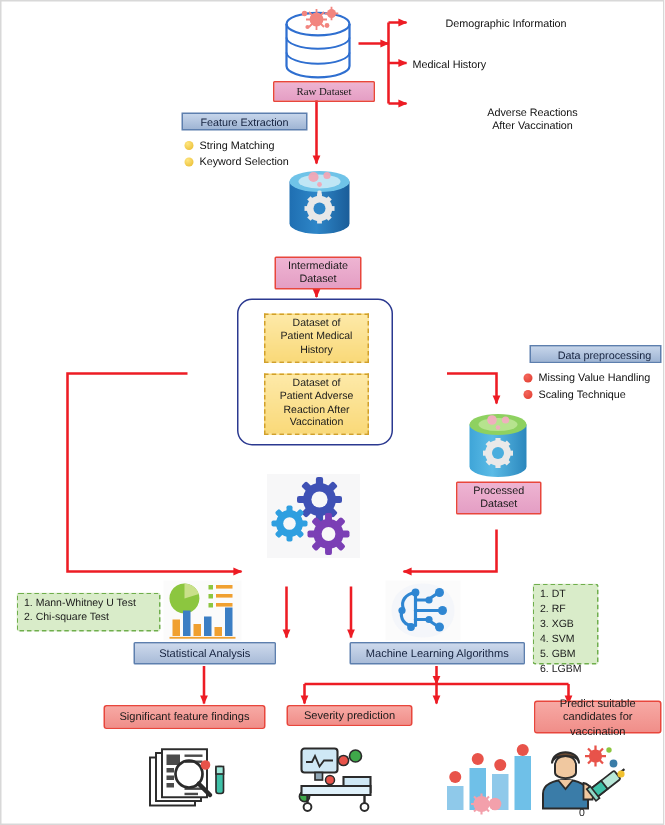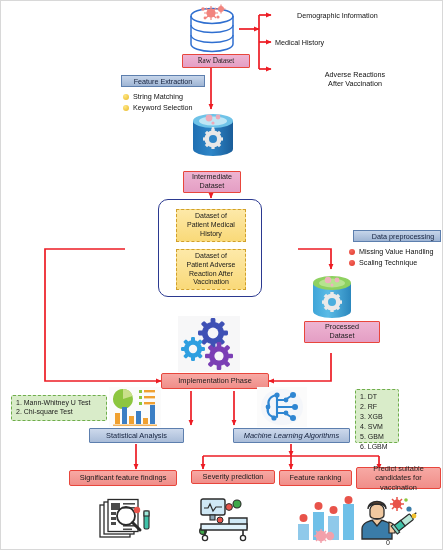--- a/index.html
+++ b/index.html
@@ -267,21 +267,21 @@
       <rect x="15" y="31.4" width="20" height="3.4"></rect>
       <rect x="23.3" y="23" width="3.4" height="20"></rect>
       <g transform="rotate(45 25 33)">
           <rect x="15" y="31.4" width="20" height="3.4"></rect>
           <rect x="23.3" y="23" width="3.4" height="20"></rect>
         </g>
       <circle cx="25" cy="33" r="8.6"></circle>
     </g>
     <circle cx="25" cy="33" r="4" fill="#4aaede"></circle>
   </svg>
-  <div class="abs mauvebox" style="left:303px;top:320px;width:76px;height:22px;white-space:pre-line;">Processed
+  <div class="abs mauvebox" style="left:303px;top:320px;width:57px;height:22px;white-space:pre-line;">Processed
 Dataset</div>
 
   <svg class="abs" style="left:177px;top:315px;width:62px;height:56px;background:#f7f7f8;">
     <g fill="#3f51b5">
       <circle cx="35" cy="17" r="11"></circle>
       <circle cx="35" cy="17" r="5" fill="#f7f7f8"></circle>
       <g>
         <rect x="32.6" y="2" width="4.8" height="30" rx="1.4"></rect>
         <rect x="20" y="14.6" width="30" height="4.8" rx="1.4"></rect>
         <g transform="rotate(45 35 17)">
@@ -310,21 +310,20 @@
         <rect x="27" y="37.7" width="28" height="4.6" rx="1.3"></rect>
         <g transform="rotate(45 41 40)">
             <rect x="38.7" y="26" width="4.6" height="28" rx="1.3"></rect>
             <rect x="27" y="37.7" width="28" height="4.6" rx="1.3"></rect>
           </g>
       </g>
       <circle cx="41" cy="40" r="4.6" fill="#f7f7f8"></circle>
     </g>
   </svg>
 
-  <div class="abs pinkbox" style="left:160px;top:372px;width:108px;height:16px;">Implementation Phase</div>
 
   <div class="abs greenbox" style="left:10px;top:394px;width:96px;height:26px;">
     <div>1. Mann-Whitney U Test</div>
     <div>2. Chi-square Test</div>
   </div>
 
   <svg class="abs" style="left:108px;top:386px;width:52px;height:40px;background:#fbfbfb;">
     <path d="M14,12 m0,-10 a10,10 0 1 1 -0.1,0 z" fill="#8cc63f"></path>
     <path d="M14,12 L14,2 A10,10 0 0 1 23.6,9 z" fill="#c9e08a"></path>
     <g fill="#8cc63f">
@@ -376,25 +375,24 @@
 
   <div class="abs greenbox" style="left:354px;top:388px;width:44px;height:54px;line-height:1.42;">
     <div>1. DT</div>
     <div>2. RF</div>
     <div>3. XGB</div>
     <div>4. SVM</div>
     <div>5. GBM</div>
     <div>6. LGBM</div>
   </div>
 
-  <div class="abs bluebox" style="left:232px;top:427px;width:117px;height:15px;font-style:italic;">Machine Learning Algorithms</div>
+  <div class="abs bluebox" style="left:232px;top:427px;width:117px;height:15px;">Machine Learning Algorithms</div>
 
   <div class="abs pinkbox" style="left:68px;top:469px;width:108px;height:16px;">Significant feature findings</div>
   <div class="abs pinkbox" style="left:190px;top:469px;width:84px;height:14px;">Severity prediction</div>
-  <div class="abs pinkbox" style="left:278px;top:469px;width:73px;height:16px;">Feature ranking</div>
   <div class="abs pinkbox" style="left:355px;top:466px;width:85px;height:22px;white-space:pre-line;">Predict suitable
 candidates for vaccination</div>
 
   <svg class="abs" style="left:95px;top:498px;width:62px;height:42px;">
     <g fill="#ffffff" stroke="#2b2b2b" stroke-width="1.3">
       <rect x="4" y="6" width="30" height="32"></rect>
       <rect x="8" y="3" width="30" height="32"></rect>
       <rect x="12" y="0.5" width="30" height="32"></rect>
     </g>
     <g fill="#4a4a4a">

